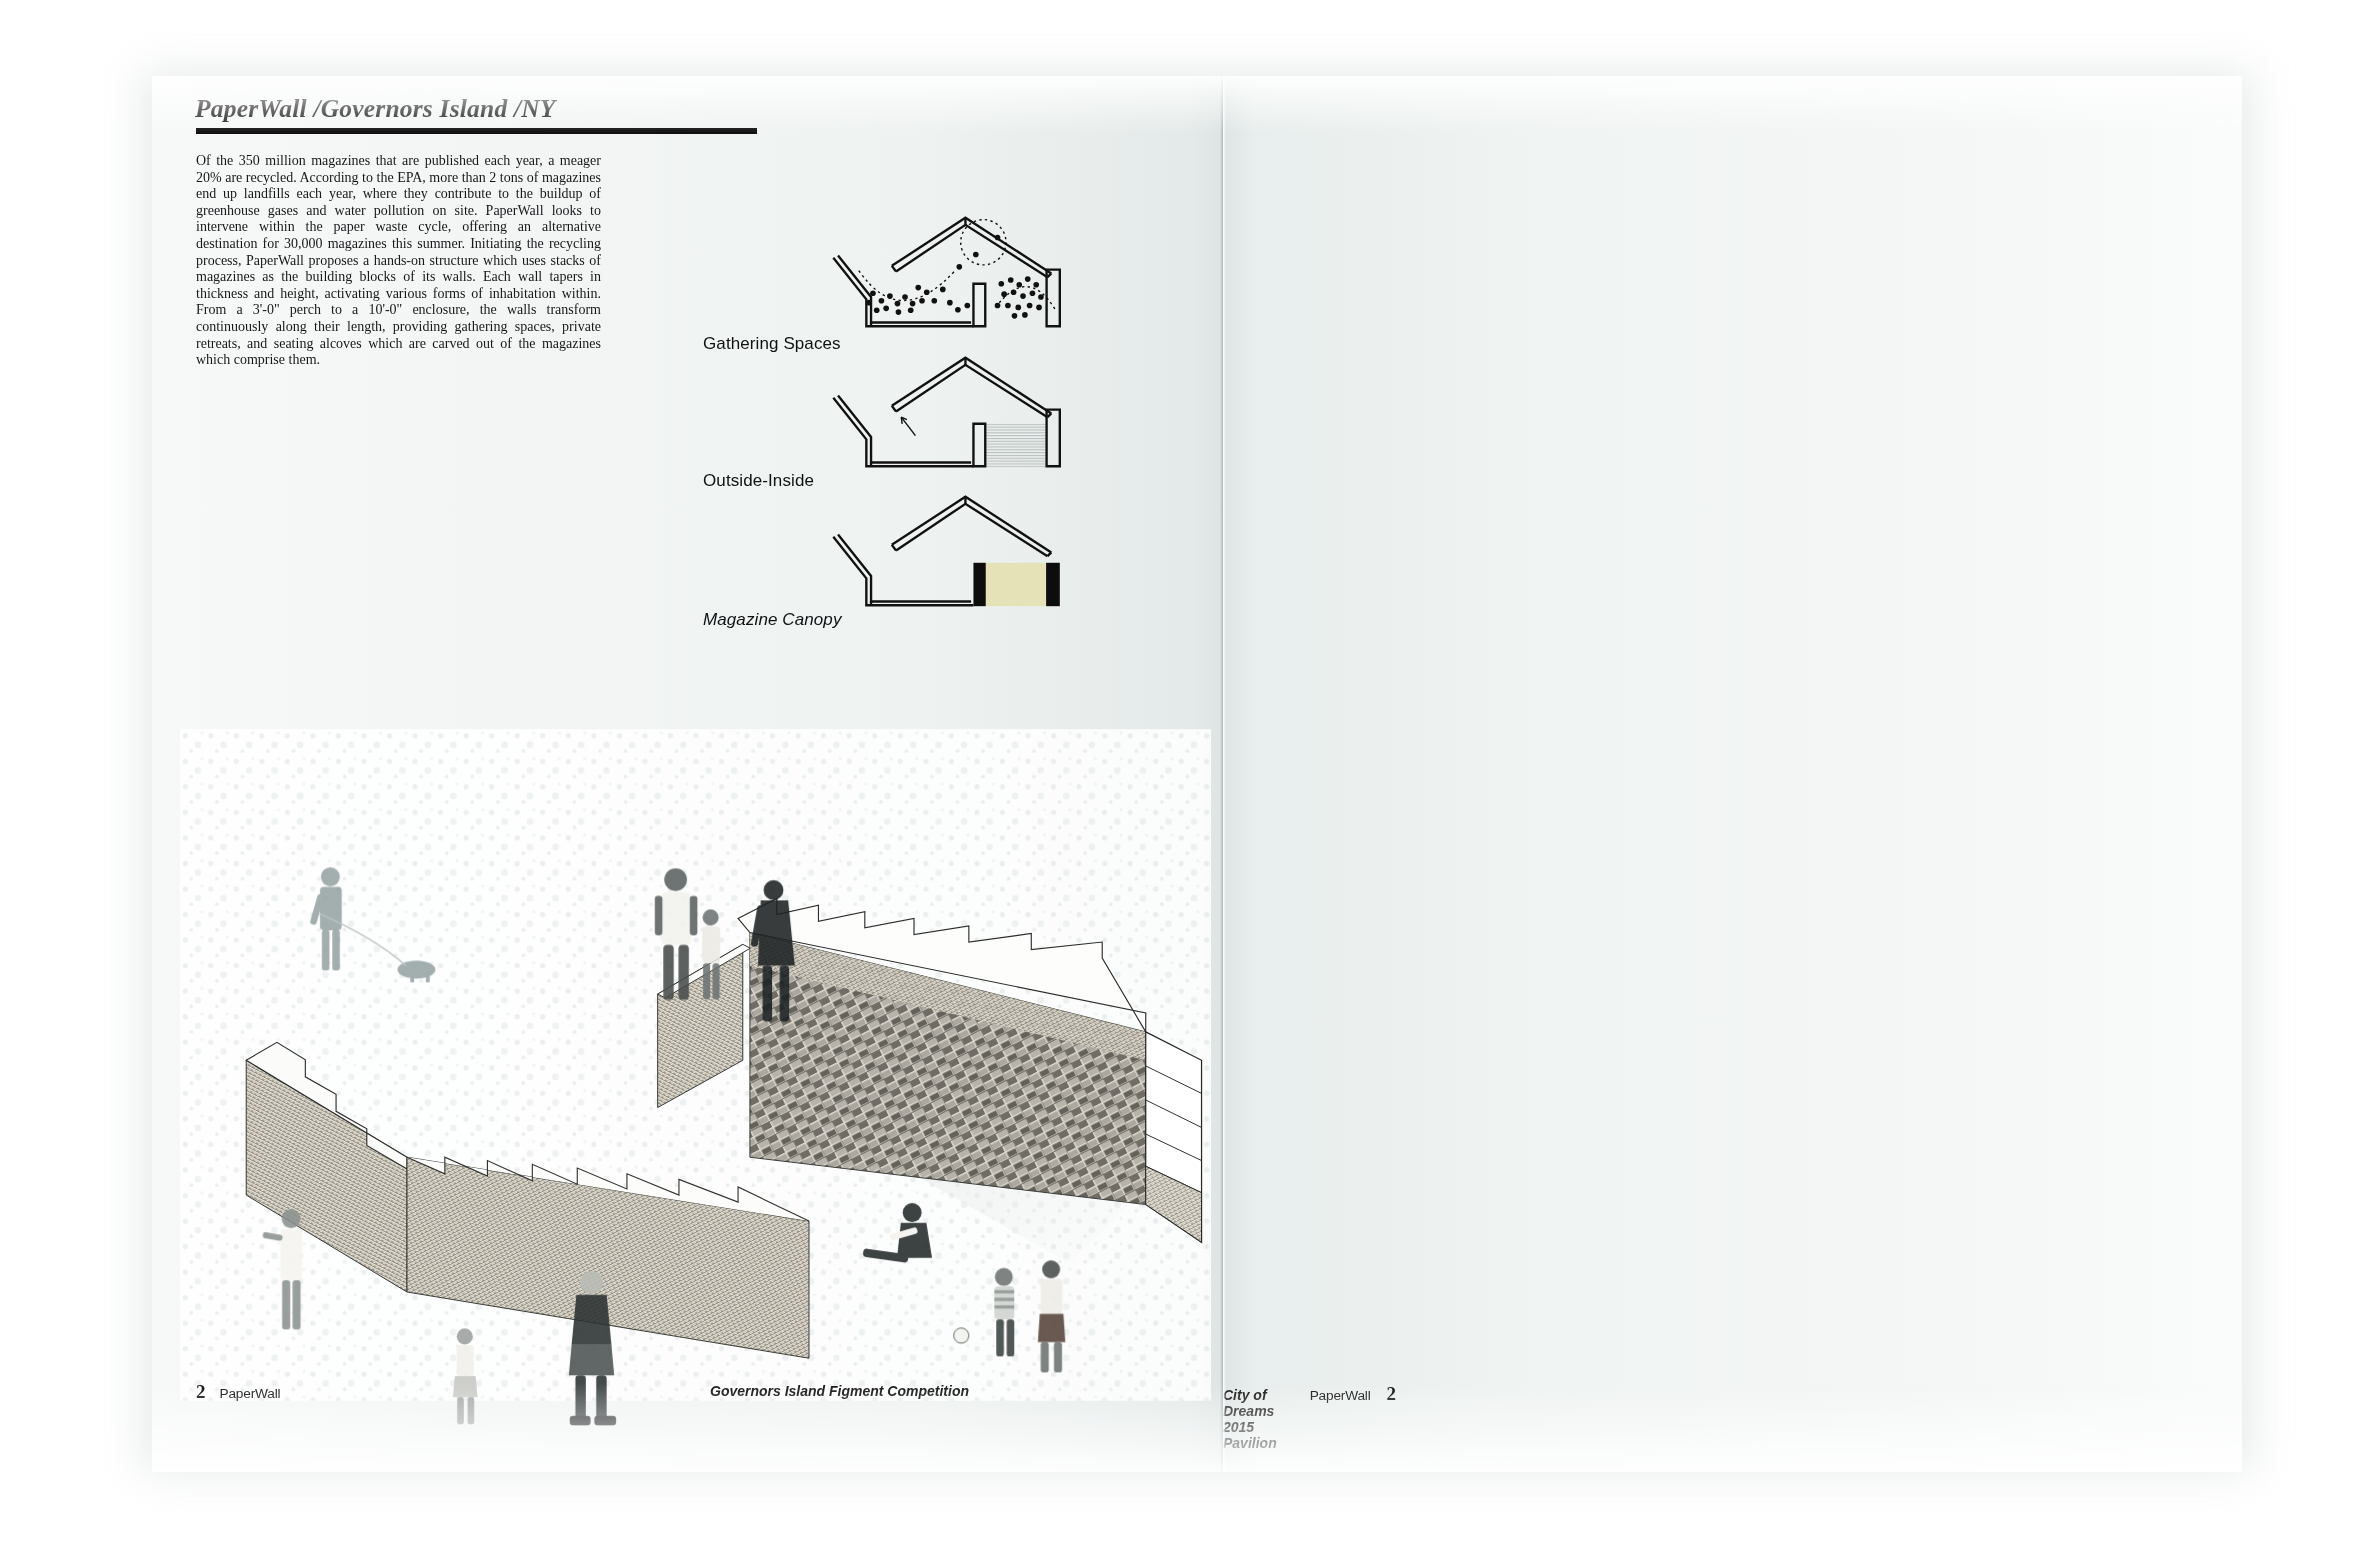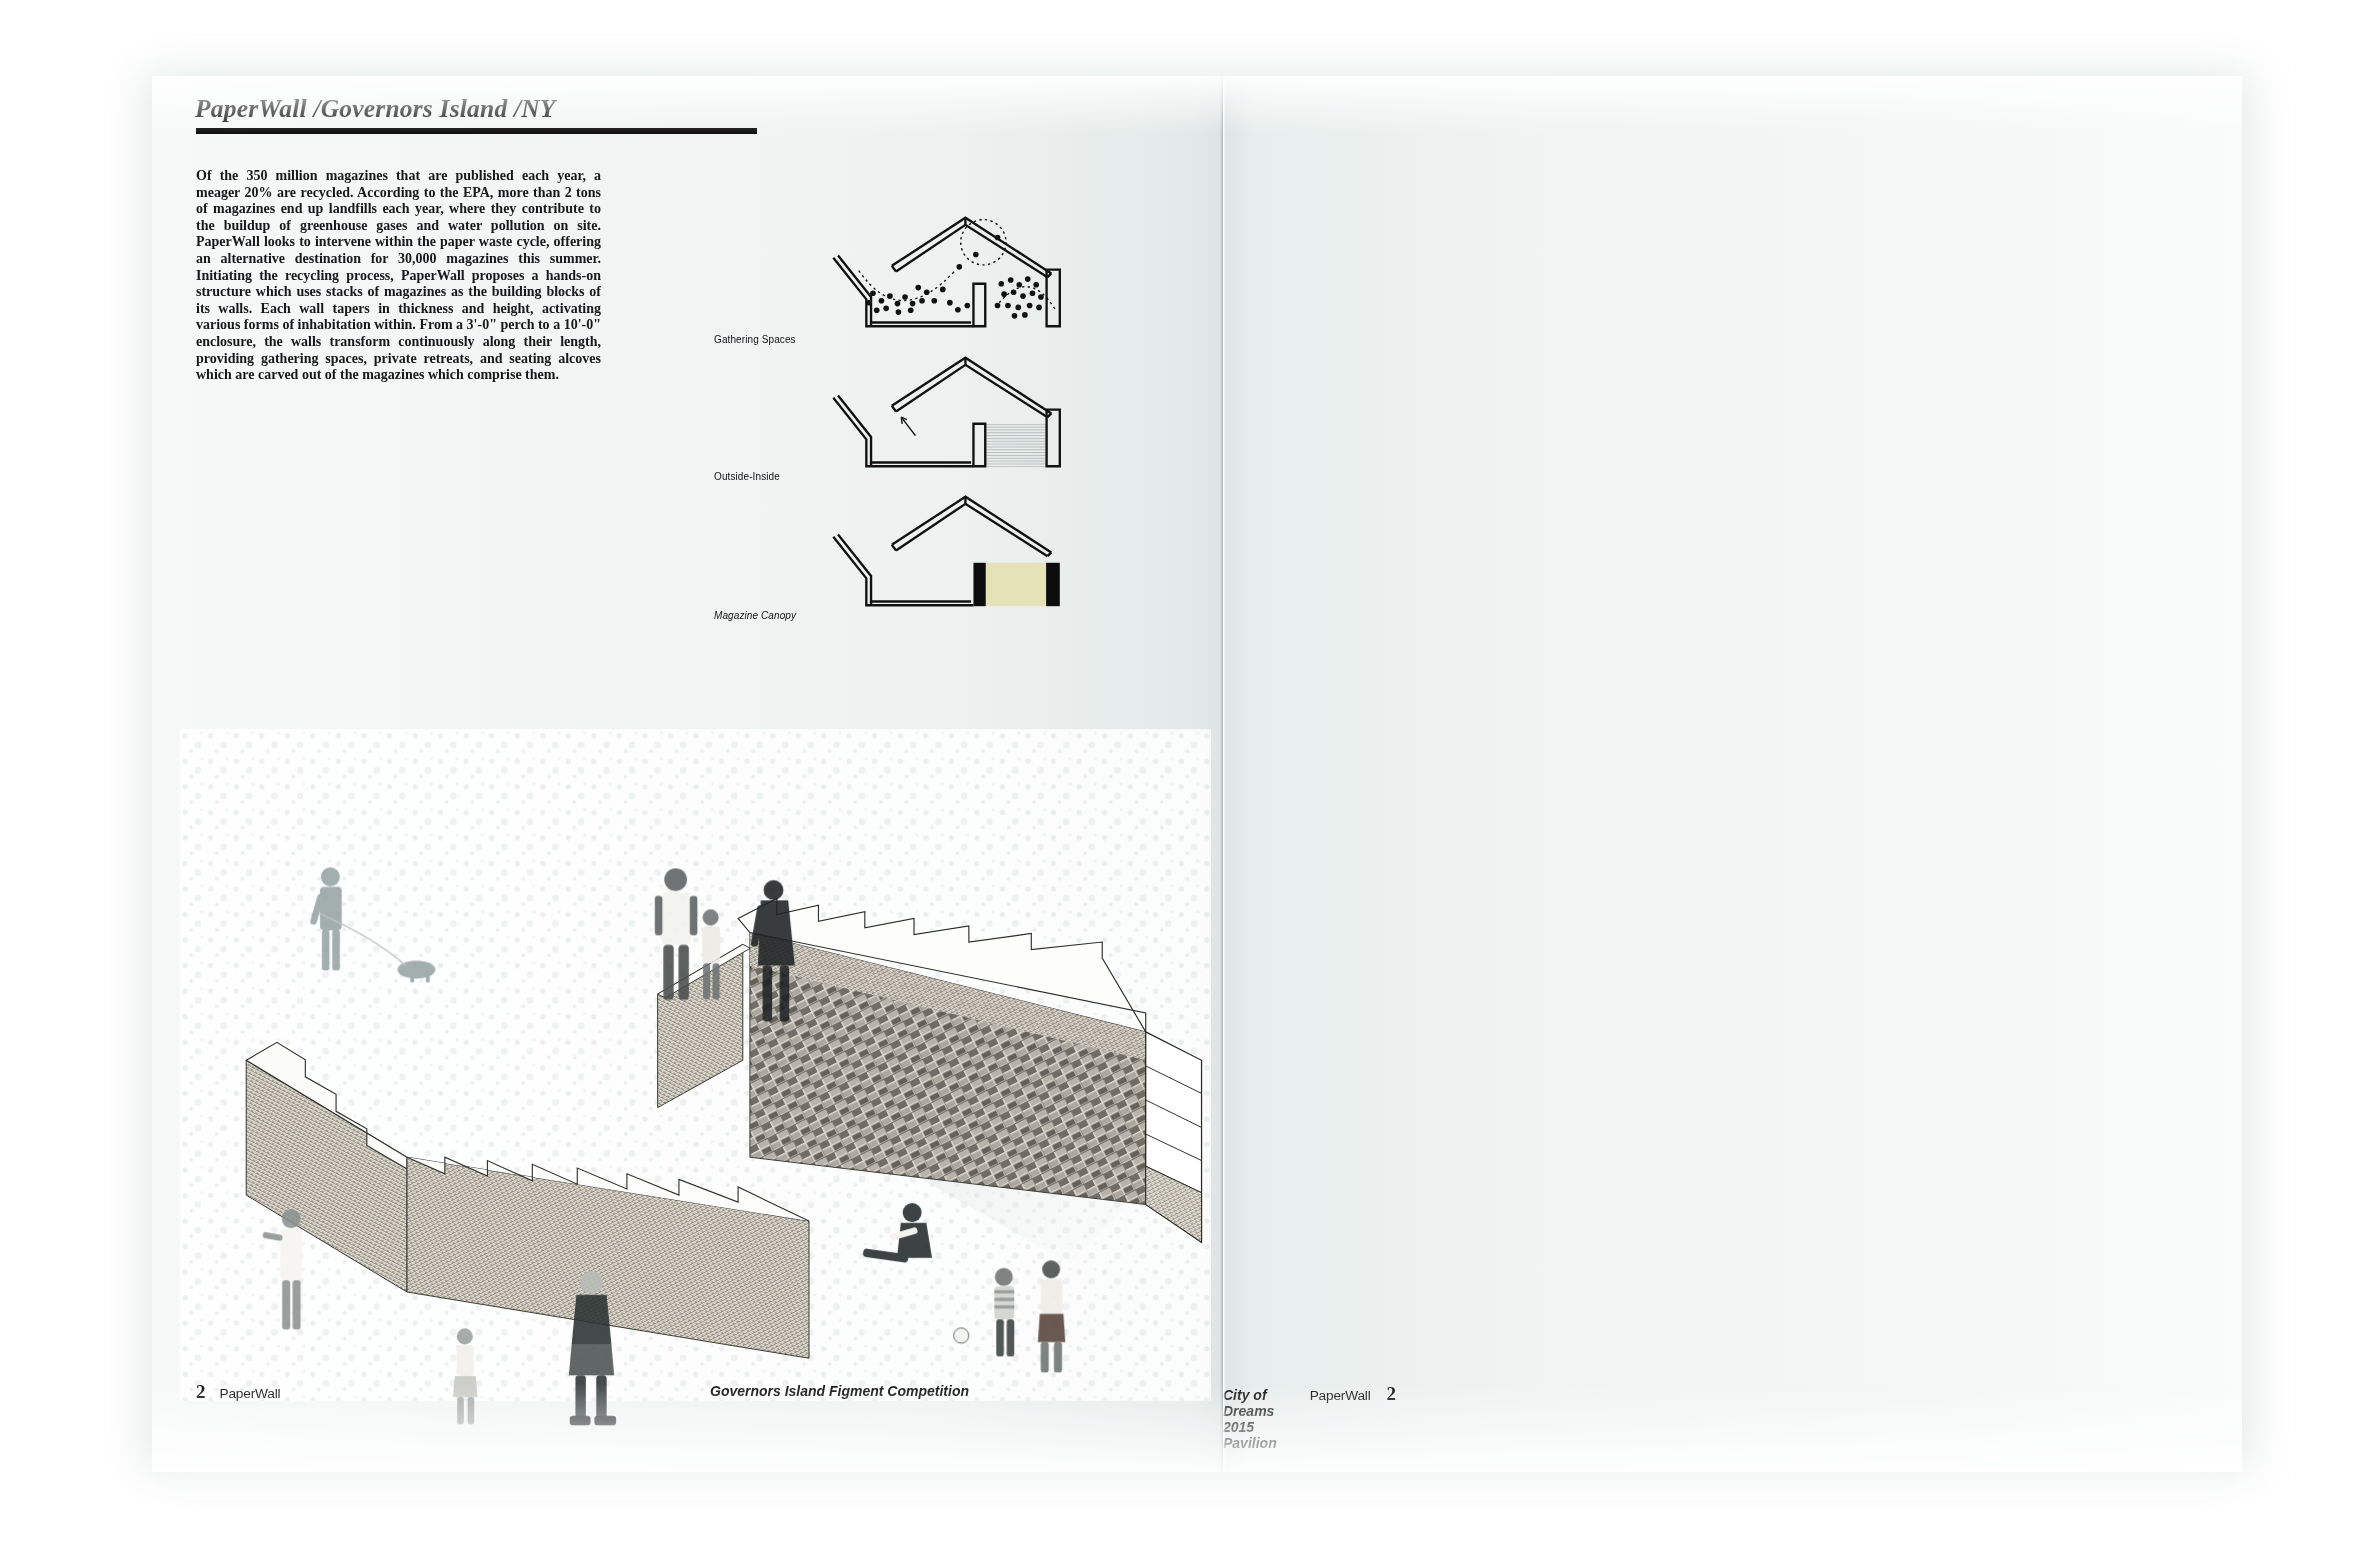--- a/index.html
+++ b/index.html
@@ -32,23 +32,23 @@
       background:linear-gradient(0deg,rgba(255,255,255,.9),rgba(255,255,255,0));}
 
   
   .title{position:absolute;left:43px;top:18px;font-family:"Liberation Serif",serif;
       font-weight:bold;font-style:italic;font-size:25.5px;letter-spacing:0.2px;color:#111;white-space:nowrap;}
   .title-rule{position:absolute;left:44px;top:52px;width:561px;height:6.2px;background:#111;}
 
   .body-copy{position:absolute;font-family:"Liberation Serif",serif;
       font-size:14px;line-height:16.6px;color:#16181a;text-align:justify;
       text-justify:inter-word;hyphens:none;}
-  #intro-copy{left:44px;top:92px;width:405px;font-weight:bold;}
-
-  .diag-label{position:absolute;font-size:10px;color:#101214;letter-spacing:0.1px;white-space:nowrap;margin-left:11px;}
+  #intro-copy{left:44px;top:77px;width:405px;}
+
+  .diag-label{position:absolute;font-size:17px;color:#101214;letter-spacing:0.1px;white-space:nowrap;}
   .fnum{font-family:"Liberation Serif",serif;font-weight:bold;font-size:19px;color:#111;}
   .fname{font-size:13.7px;color:#111;letter-spacing:-0.2px;}
   .fcenter{font-style:italic;font-weight:bold;font-size:14px;color:#111;}
 
   .footer-left{left:44px;top:1305px;display:flex;align-items:baseline;gap:14px;position:absolute;}
   .footer-center{position:absolute;left:558px;top:1307px;}
   .footer-right{position:absolute;right:847px;top:1307px;display:flex;align-items:baseline;gap:16px;}
 
   
   .concept{position:absolute;}

